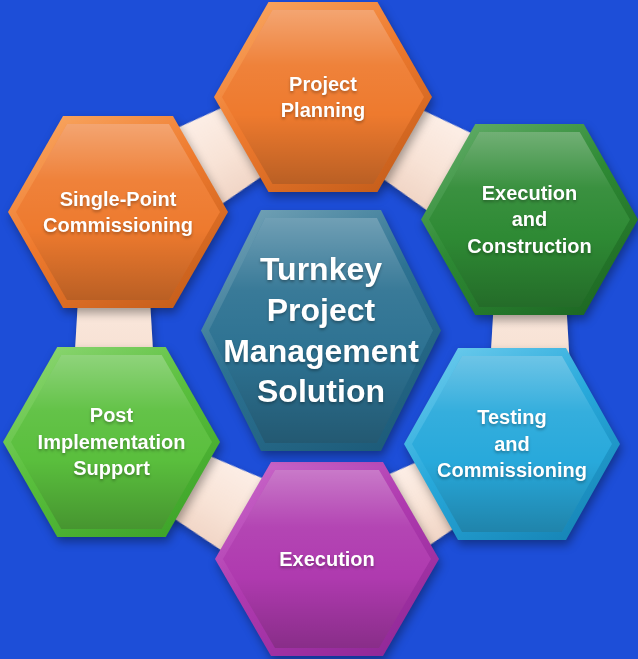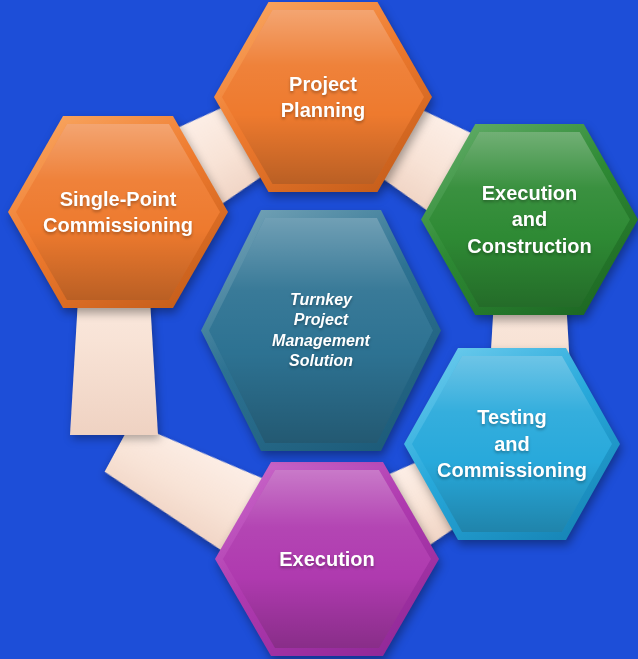--- a/index.html
+++ b/index.html
@@ -67,21 +67,21 @@
     color:#ffffff;
     font-weight:bold;
     font-size:20px; line-height:1.32;
     text-shadow:0 2px 3px rgba(0,0,0,.30);
   }
 
   .hex--planning  { left:214px; top:2px;   width:218px; height:190px; }
   .hex--single    { left:8px;   top:116px; width:220px; height:192px; }
   .hex--execution { left:421px; top:124px; width:217px; height:191px; }
   .hex--center    { left:201px; top:210px; width:240px; height:241px; z-index:3; }
-  .hex--center .hex-label { font-size:16px; line-height:1.28;font-style:italic; }
+  .hex--center .hex-label { font-size:32px; line-height:1.28; }
   .hex--post      { left:3px;   top:347px; width:217px; height:190px; }
   .hex--testing   { left:404px; top:348px; width:216px; height:192px; }
   .hex--handover  { left:215px; top:462px; width:224px; height:194px; }
 </style>
 </head>
 <body>
 
 <div class="stage">
 
   <div class="band band--tl" style="--cl: #FDF0E9; --cm: #F8E3D6; --cd: #EFD2C2;">
@@ -118,20 +118,27 @@
   </div>
 
   <div class="hex hex--execution" style="--cl: #61AC67; --cm: #2E8A34; --cd: #1B6321;">
     <div class="hex-rim"></div>
     <div class="hex-face"></div>
     <div class="hex-label">Execution
 and
 Construction</div>
   </div>
 
+  <div class="hex hex--post" style="--cl: #8CD672; --cm: #5ABF3D; --cd: #399F26;">
+    <div class="hex-rim"></div>
+    <div class="hex-face"></div>
+    <div class="hex-label">Post
+Implementation
+Support</div>
+  </div>
 
   <div class="hex hex--testing" style="--cl: #6CCBED; --cm: #28A9DB; --cd: #1480B1;">
     <div class="hex-rim"></div>
     <div class="hex-face"></div>
     <div class="hex-label">Testing
 and
 Commissioning</div>
   </div>
 
   <div class="hex hex--handover" style="--cl: #C967C9; --cm: #AF3AAF; --cd: #8C2694;">

